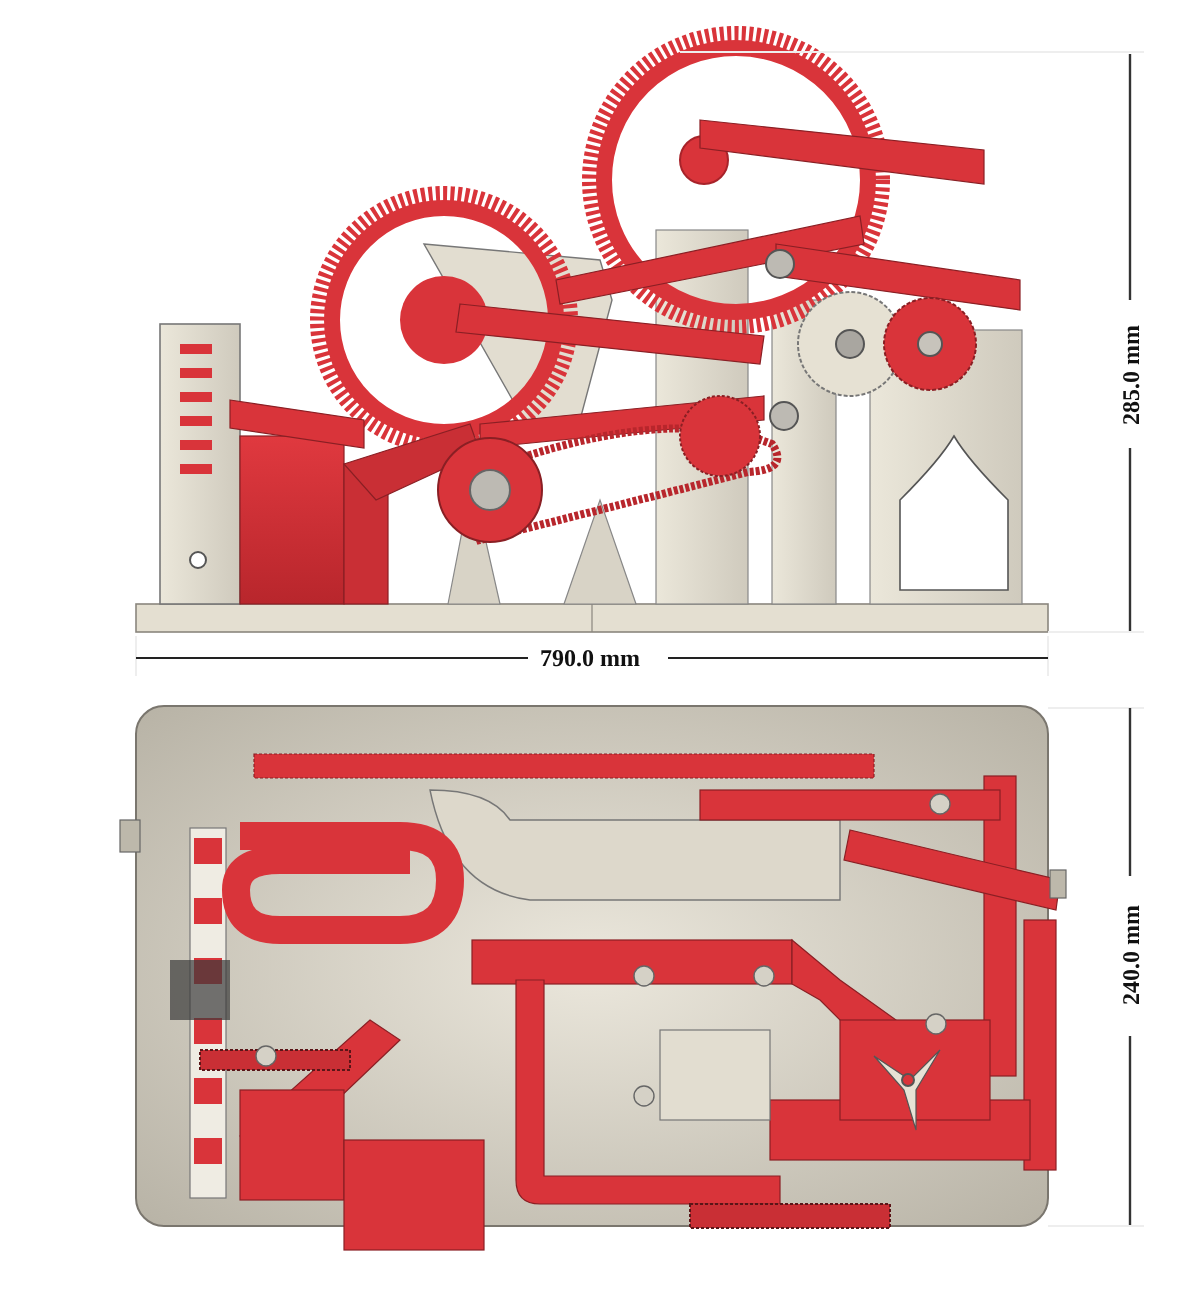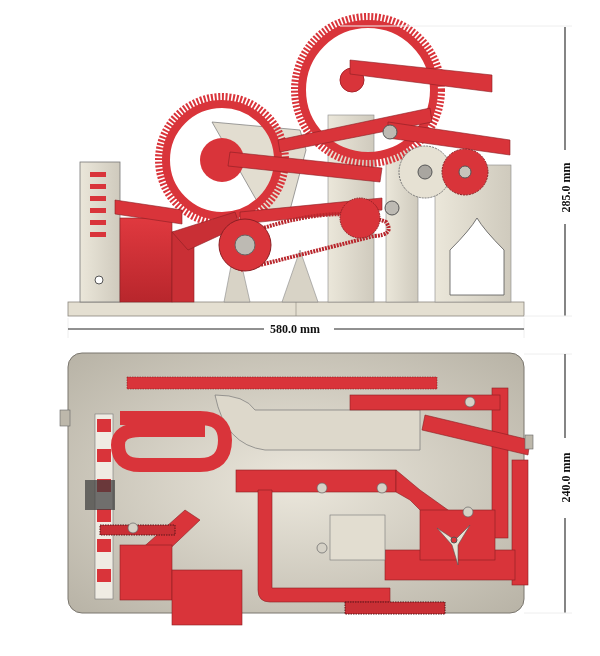--- a/index.html
+++ b/index.html
@@ -94,21 +94,21 @@
 <div class="dim-label vlabel" style="left:538px;top:180px;width:56px;text-align:center;">285.0 mm</div>
 
 <div class="abs" style="left:0;top:318px;width:600px;height:20px;">
   <svg width="600" height="20">
     <line x1="68" y1="0" x2="68" y2="20" stroke="#eee" stroke-width="1"></line>
     <line x1="524" y1="0" x2="524" y2="20" stroke="#eee" stroke-width="1"></line>
     <line x1="68" y1="11" x2="264" y2="11" stroke="#222" stroke-width="1"></line>
     <line x1="334" y1="11" x2="524" y2="11" stroke="#222" stroke-width="1"></line>
   </svg>
 </div>
-<div class="dim-label" style="left:270px;top:322px;">580.0 mm</div>
+<div class="dim-label" style="left:270px;top:322px;">790.0 mm</div>
 
 <div class="abs" style="left:0;top:340px;width:600px;height:316px;">
   <svg width="600" height="316" viewBox="0 0 600 316">
     <defs>
       <radialGradient id="plateG" cx="0.5" cy="0.5" r="0.7">
         <stop offset="0" stop-color="#ebe7dc"></stop>
           <stop offset="1" stop-color="#b8b3a6"></stop>
       </radialGradient>
     </defs>
     <rect x="68" y="13" width="456" height="260" rx="14" fill="url(#plateG)" stroke="#7a766e" stroke-width="1"></rect>

